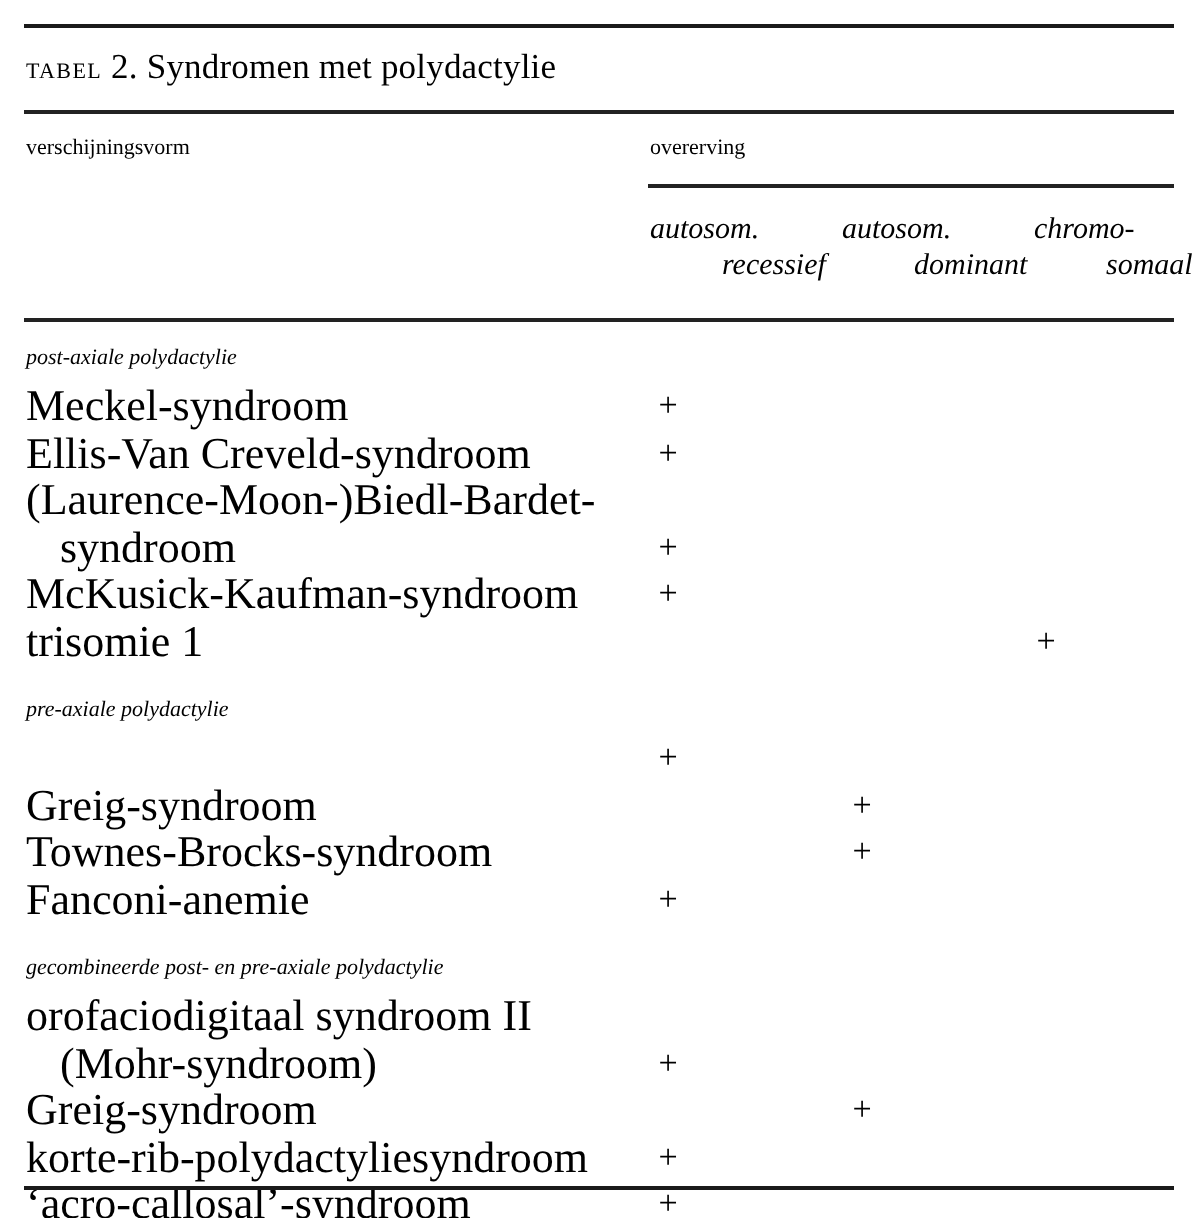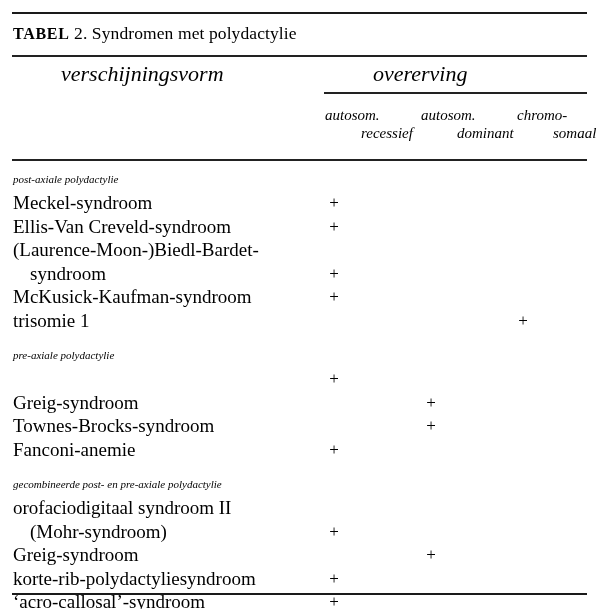--- a/index.html
+++ b/index.html
@@ -44,32 +44,29 @@
   .title {
     position: absolute;
     left: 13px;
     top: 22px;
     font-size: 17.5px;
     line-height: 22px;
     letter-spacing: 0.1px;
     white-space: nowrap;
   }
   .title .smallcaps {
-    font-size: 16px;
+    font-size: 11px;
     letter-spacing: 0.7px;
-    font-weight: bold;
   }
 
   .colhead-main {
     position: absolute;
-    font-style: italic;
-    font-size: 22px;
+    font-size: 11px;
     line-height: 20px;
     white-space: nowrap;
-    margin-left: 48px;
   }
   #head-verschijningsvorm { left: 13px; top: 64px; }
   #head-overerving        { left: 325px; top: 64px; }
 
   .colhead-sub {
     position: absolute;
     top: 107px;
     font-style: italic;
     font-size: 15px;
     line-height: 17.5px;
@@ -101,21 +98,21 @@
 
   .row {
     position: relative;
     height: 23.5px;
     line-height: 23.5px;
   }
   .row-label {
     position: absolute;
     left: 13px;
     top: 0;
-    font-size: 19px;
+    font-size: 22px;
     line-height: 23.5px;
     white-space: nowrap;
   }
   .row-label.indent { left: 30px; }
 
   .mark {
     position: absolute;
     top: 0;
     font-size: 17px;
     line-height: 23.5px;

